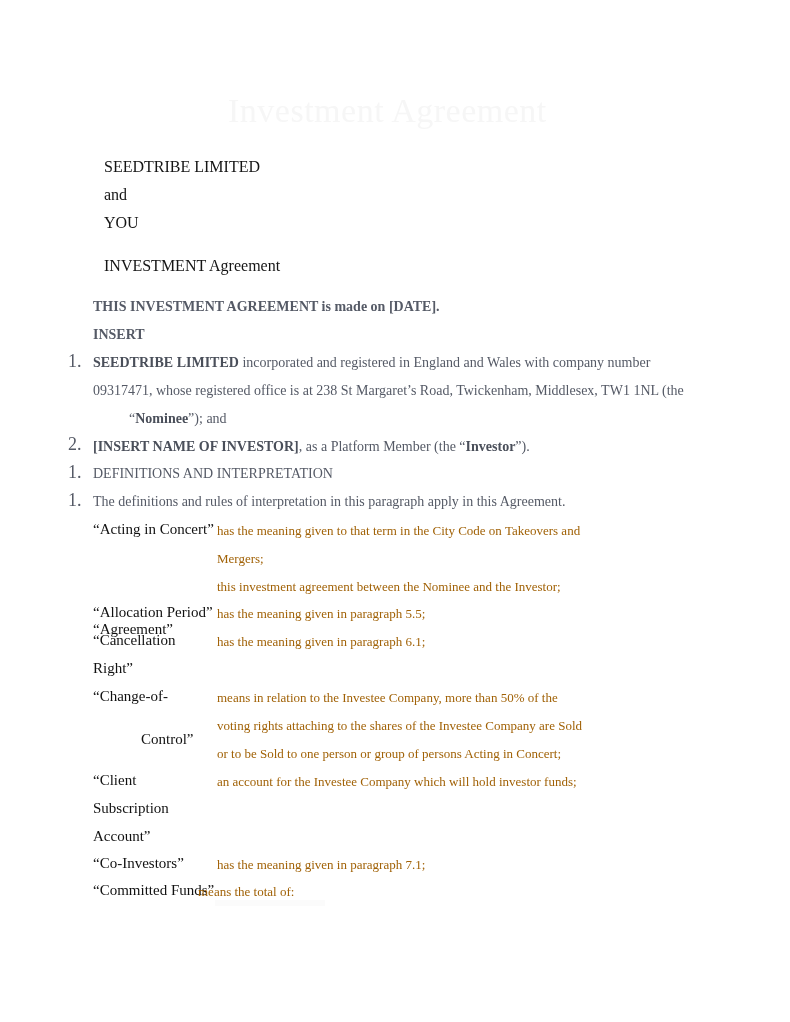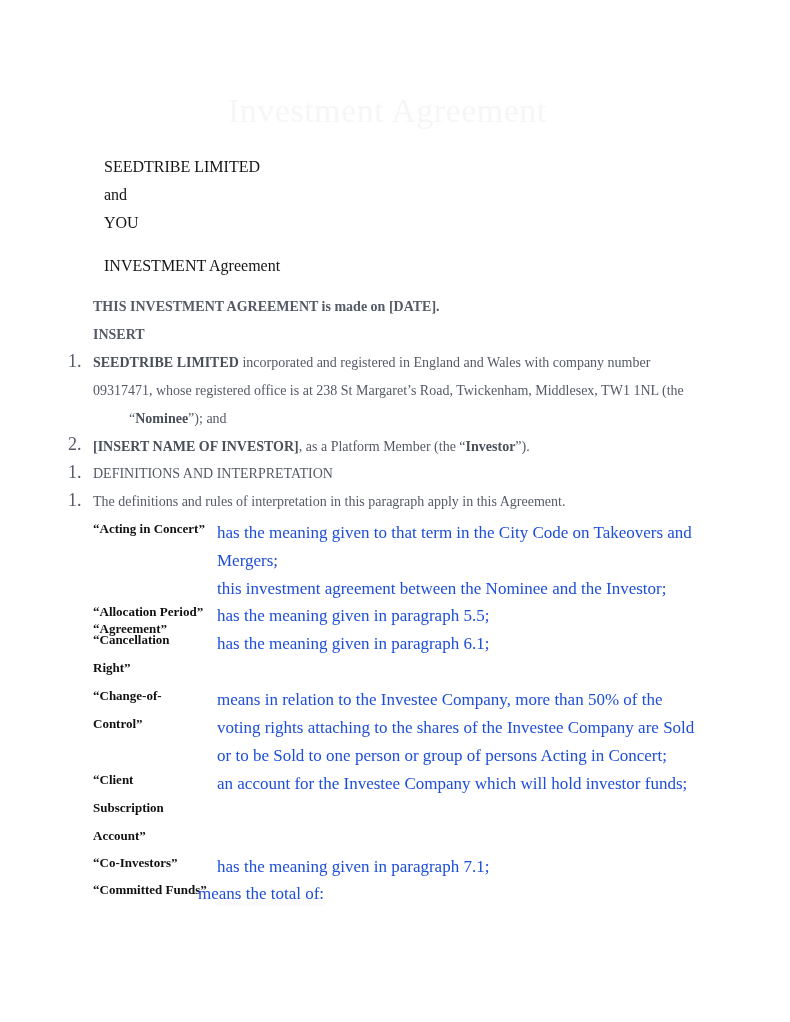--- a/index.html
+++ b/index.html
@@ -4,22 +4,22 @@
   <style>
     html, body { margin: 0; padding: 0; background: #ffffff; }
     body { width: 790px; height: 1022px; position: relative; overflow: hidden;
            font-family: "Liberation Serif", "DejaVu Serif", serif; color: #111; }
     .abs { position: absolute; white-space: nowrap; }
     .ghost-title { left: 228px; top: 92px; font-size: 34px; color: #f6f6f6; letter-spacing: 0.5px; }
     .party { left: 104px; font-size: 16px; color: #151515; }
     .grey { color: #555a66; font-size: 14px; }
     .grey b { color: #4a4f5a; }
     .num { font-size: 18px; color: #555a66; }
-    .def-term { left: 93px; font-size: 13px; font-weight: bold; color: #111; }
-    .def-text { left: 217px; font-size: 17px; color: #1d4ed8; }
+    .def-term { left: 93px; font-size: 15px; font-weight: normal; color: #111; }
+    .def-text { left: 217px; font-size: 13px; color: #a16207; }
     .faint { left: 215px; top: 900px; width: 110px; height: 6px; background: #fbfbfb; }
   </style>
 </head>
 <body>
 
 <div>
 
   <div class="abs ghost-title">Investment Agreement</div>
 
   <div class="abs party" style="top:158px;">SEEDTRIBE LIMITED</div>
@@ -58,21 +58,21 @@
   <div class="abs def-text" style="top:579px;">this investment agreement between the Nominee and the Investor;</div>
 
   <div class="abs def-term" style="top:604px;">“Allocation Period”</div>
   <div class="abs def-text" style="top:606px;">has the meaning given in paragraph 5.5;</div>
 
   <div class="abs def-term" style="top:632px;">“Cancellation</div>
   <div class="abs def-term" style="top:660px;">Right”</div>
   <div class="abs def-text" style="top:634px;">has the meaning given in paragraph 6.1;</div>
 
   <div class="abs def-term" style="top:688px;">“Change-of-</div>
-  <div class="abs def-term" style="top:716px;">Control”</div>
+  <div class="abs def-term" style="top:731px;margin-left:48px;">Control”</div>
   <div class="abs def-text" style="top:690px;">means in relation to the Investee Company, more than 50% of the</div>
   <div class="abs def-text" style="top:718px;">voting rights attaching to the shares of the Investee Company are Sold</div>
   <div class="abs def-text" style="top:746px;">or to be Sold to one person or group of persons Acting in Concert;</div>
 
   <div class="abs def-term" style="top:772px;">“Client</div>
   <div class="abs def-term" style="top:800px;">Subscription</div>
   <div class="abs def-term" style="top:828px;">Account”</div>
   <div class="abs def-text" style="top:774px;">an account for the Investee Company which will hold investor funds;</div>
 
   <div class="abs def-term" style="top:855px;">“Co-Investors”</div>

